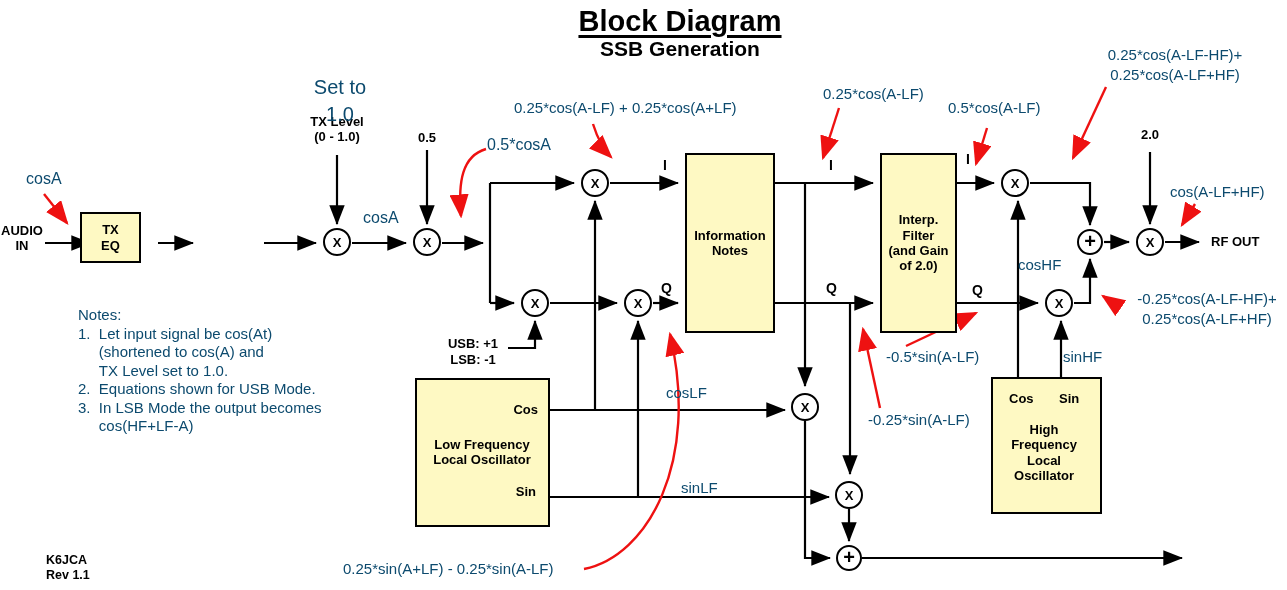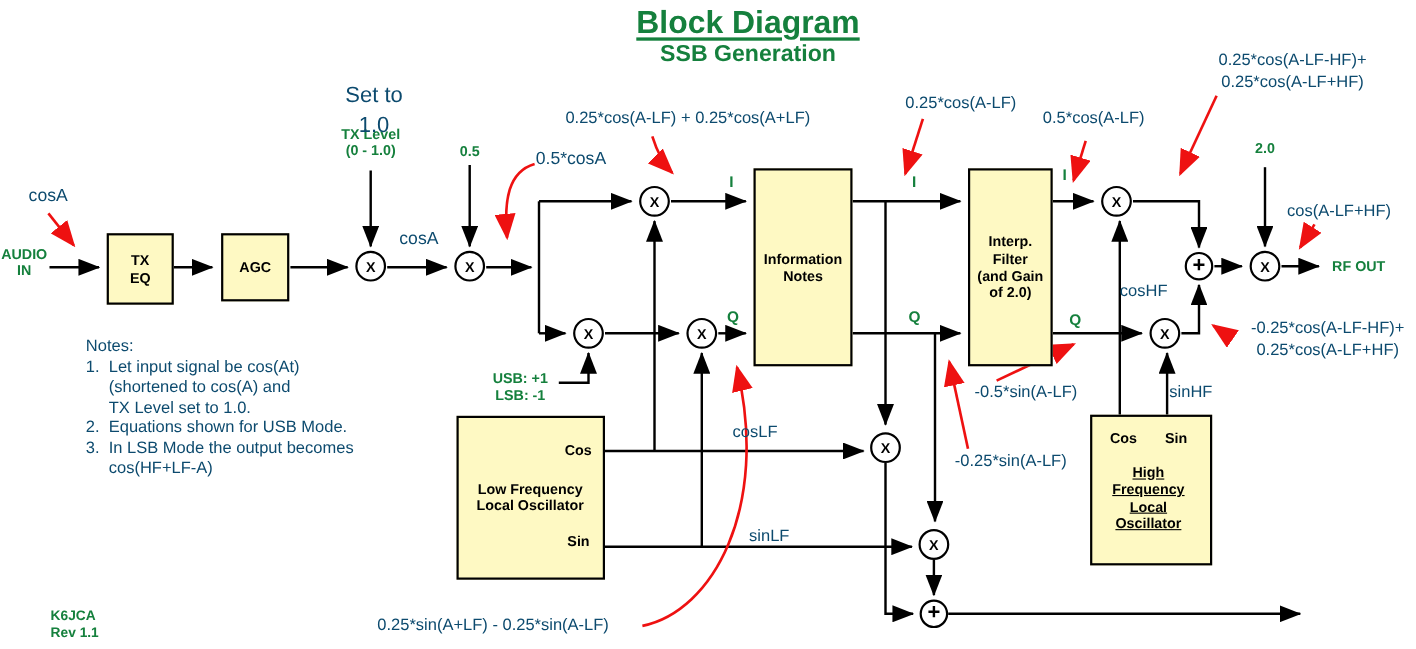--- a/index.html
+++ b/index.html
@@ -1,19 +1,19 @@
 <!DOCTYPE html>
 <html><head>
 <meta charset="utf-8">
 <style>
   html,body{margin:0;padding:0;background:#ffffff;}
   #stage{position:relative;width:1287px;height:590px;background:#fff;overflow:hidden;
          font-family:"Liberation Sans","DejaVu Sans",sans-serif;}
   svg.wires{position:absolute;left:0;top:0;width:1287px;height:590px;}
-  .lbl{position:absolute;white-space:pre-wrap;color:#15803d;}
+  .lbl{position:absolute;white-space:pre-wrap;color:#000000;}
   .blk{position:absolute;border:2.5px solid #000;background:#fef9c3;box-sizing:border-box;
        display:flex;align-items:center;justify-content:center;text-align:center;
        font-weight:bold;font-size:13px;line-height:1.18;white-space:pre-wrap;}
   .osc{display:block;}
   .osc .inner{position:absolute;white-space:pre-wrap;font-weight:bold;font-size:13px;}
   .op{position:absolute;width:28px;height:28px;border:2px solid #000;border-radius:50%;
       background:#fff;box-sizing:border-box;display:flex;align-items:center;justify-content:center;
       font-weight:bold;font-size:13px;color:#000;}
   .op.add{width:26px;height:26px;font-size:20px;padding-bottom:2px;}
   .red{color:#0c4a6e;font-size:15px;}
@@ -87,41 +87,40 @@
       <path d="M1119 307 L1103 296" marker-end="url(#ar)"></path>
       <path d="M906 346 L976 313" marker-end="url(#ar)"></path>
       <path d="M880 408 L863 329" marker-end="url(#ar)"></path>
       <path d="M584 569 C648 556 700 462 670 334" marker-end="url(#ar)"></path>
     </g>
   </svg>
 
   <div class="lbl title1 ctr" style="left:480px;top:5px;width:400px;">Block Diagram</div>
   <div class="lbl title2 ctr" style="left:480px;top:37px;width:400px;">SSB Generation</div>
 
-  <div class="blk" style="left:97px;top:212px;width:61px;height:65px;">TX
+  <div class="blk" style="left:80px;top:212px;width:61px;height:51px;">TX
 EQ</div>
-  <div class="blk" style="left:201px;top:212px;width:62px;height:62px;">AGC</div>
   <div class="blk" style="left:685px;top:153px;width:90px;height:180px;">Information
 Notes</div>
   <div class="blk" style="left:880px;top:153px;width:77px;height:180px;">Interp.
 Filter
 (and Gain
 of 2.0)</div>
 
   <div class="blk osc" style="left:415px;top:378px;width:135px;height:149px;">
     <span class="inner" style="right:10px;top:22px;">Cos</span>
     <span class="inner ctr" style="left:0;width:130px;top:57px;">Low Frequency
 Local Oscillator</span>
     <span class="inner" style="right:12px;top:104px;">Sin</span>
   </div>
 
   <div class="blk osc" style="left:991px;top:377px;width:111px;height:137px;">
     <span class="inner" style="left:16px;top:12px;">Cos</span>
     <span class="inner" style="left:66px;top:12px;">Sin</span>
-    <span class="inner ctr" style="left:0;width:102px;top:43px;text-decoration:underline;">High
+    <span class="inner ctr" style="left:0;width:102px;top:43px;">High
 Frequency
 Local
 Oscillator</span>
   </div>
 
   <div class="op" style="left:323px;top:228px;">
       <span>X</span>
     </div>
   <div class="op" style="left:413px;top:228px;">
       <span>X</span>

